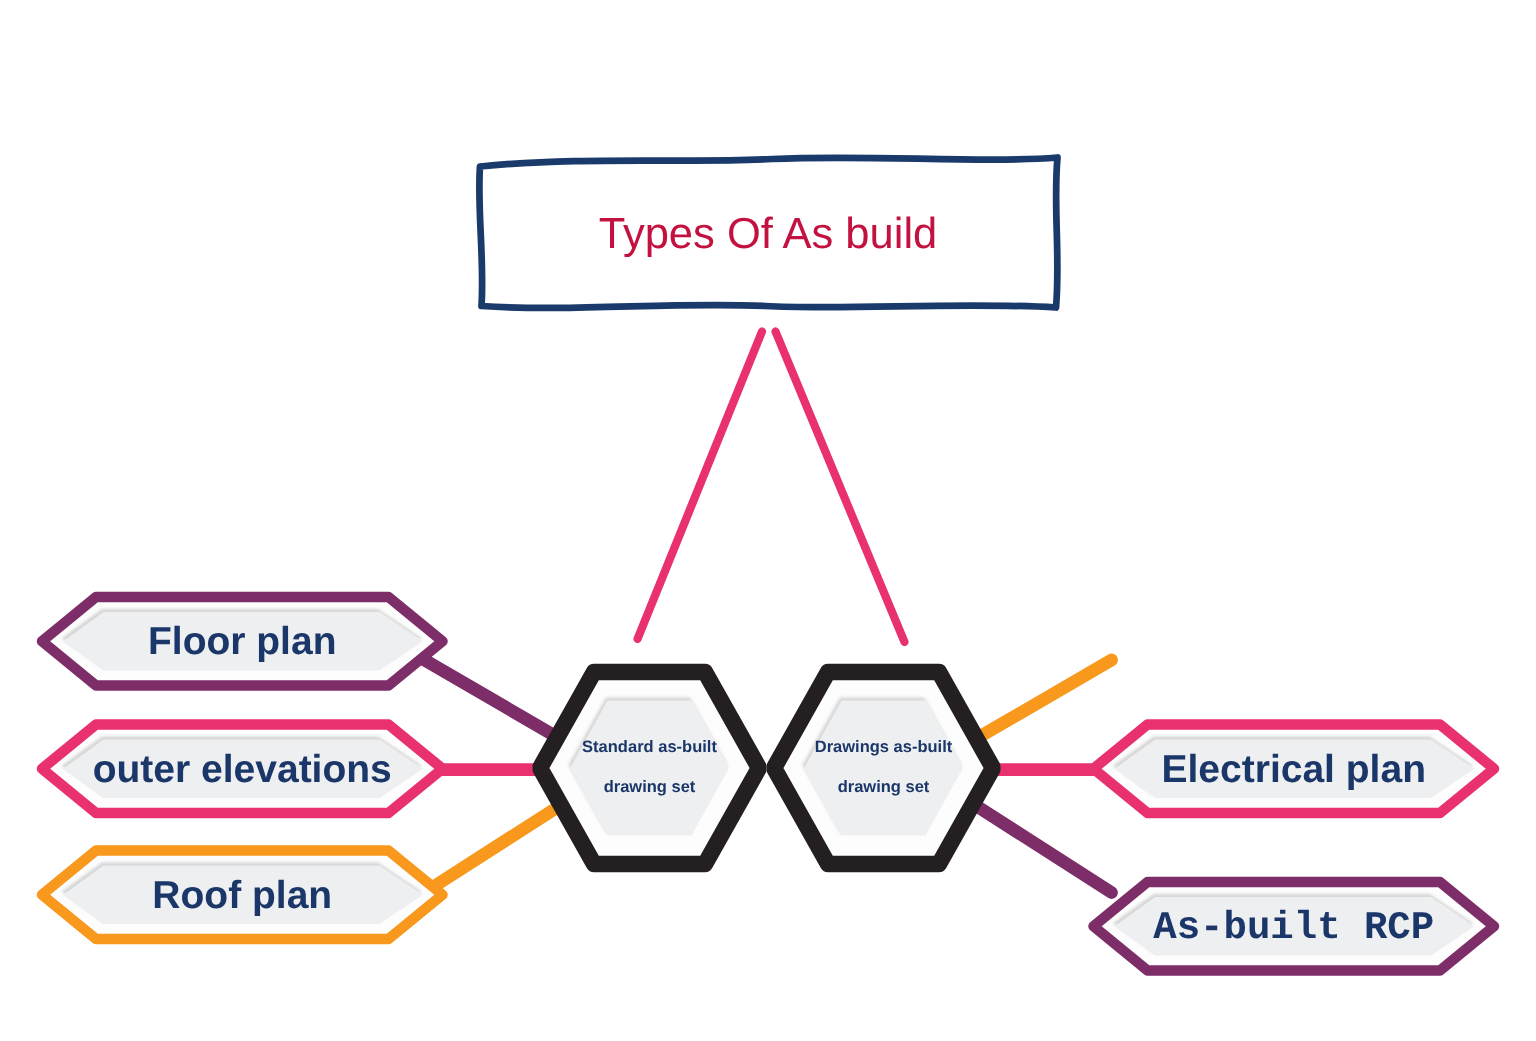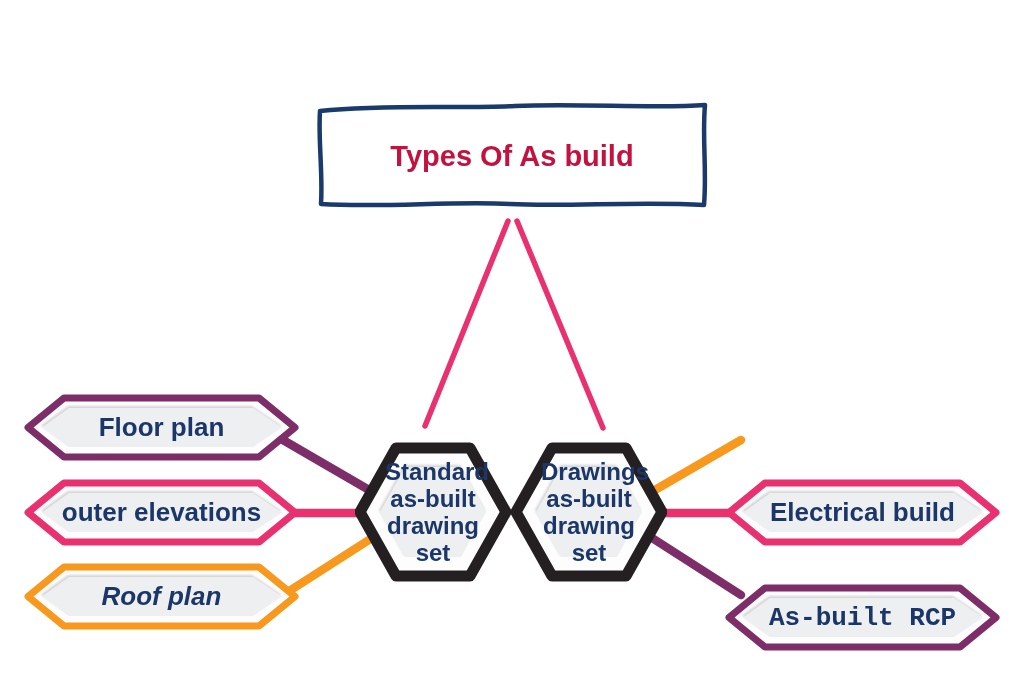--- a/index.html
+++ b/index.html
@@ -39,21 +39,21 @@
     stroke: var(--navy);
     stroke-width: 4.5;
     stroke-linejoin: round;
     stroke-linecap: round;
   }
   .title-line {
     position: relative;
     z-index: 1;
     font-size: 29px;
     line-height: 45px;
-    font-weight: bold;
+    font-weight: normal;
     color: var(--title-red);
     text-align: center;
   }
 
   .node {
     position: absolute;
     z-index: 2;
     display: flex;
     align-items: center;
     justify-content: center;
@@ -75,21 +75,21 @@
   .node .label {
     position: relative;
     z-index: 1;
     font-weight: bold;
     color: var(--text-navy);
     text-align: center;
   }
   .pill { width: 275px; height: 67px; }
   .pill .label { font-size: 26px; }
   .hex { width: 156px; height: 146px; }
-  .hex .label { font-size: 24px; line-height: 27px; width: 96px; }
+  .hex .label { font-size: 11px; line-height: 27px; width: 96px; }
 </style>
 </head>
 <body>
 
 <div class="canvas">
 
   <svg class="connectors" viewBox="0 0 1024 694">
     <line class="stroke-pink thin" x1="508" y1="221" x2="425" y2="426"></line>
     <line class="stroke-pink thin" x1="517" y1="221" x2="603" y2="428"></line>
 
@@ -134,35 +134,35 @@
   </div>
 
   <div class="node pill" style="left:24px; top:394px;">
     <svg width="275" height="67" viewBox="0 0 275 67">
       <polygon class="outer" points="4,33.5 40,4 235,4 271,33.5 235,63 40,63" stroke="#7d2e68"></polygon>
       <polygon class="inner" points="18,33.5 45,14 229,14 258,33.5 229,53 45,53"></polygon>
     </svg>
     <span class="label">Floor plan</span>
   </div>
 
-  <div class="node pill" style="left:24px; top:563px;font-style:italic;">
+  <div class="node pill" style="left:24px; top:563px;">
     <svg width="275" height="67" viewBox="0 0 275 67">
       <polygon class="outer" points="4,33.5 40,4 235,4 271,33.5 235,63 40,63" stroke="#f8981d"></polygon>
       <polygon class="inner" points="18,33.5 45,14 229,14 258,33.5 229,53 45,53"></polygon>
     </svg>
     <span class="label">Roof plan</span>
   </div>
 
 
   <div class="node pill" style="left:725px; top:479px;">
     <svg width="275" height="67" viewBox="0 0 275 67">
       <polygon class="outer" points="4,33.5 40,4 235,4 271,33.5 235,63 40,63" stroke="#e9316f"></polygon>
       <polygon class="inner" points="18,33.5 45,14 229,14 258,33.5 229,53 45,53"></polygon>
     </svg>
-    <span class="label">Electrical build</span>
+    <span class="label">Electrical plan</span>
   </div>
 
   <div class="node pill" style="left:725px; top:584px;font-family:Liberation Mono, monospace;">
     <svg width="275" height="67" viewBox="0 0 275 67">
       <polygon class="outer" points="4,33.5 40,4 235,4 271,33.5 235,63 40,63" stroke="#7d2e68"></polygon>
       <polygon class="inner" points="18,33.5 45,14 229,14 258,33.5 229,53 45,53"></polygon>
     </svg>
     <span class="label">As-built RCP</span>
   </div>
 

